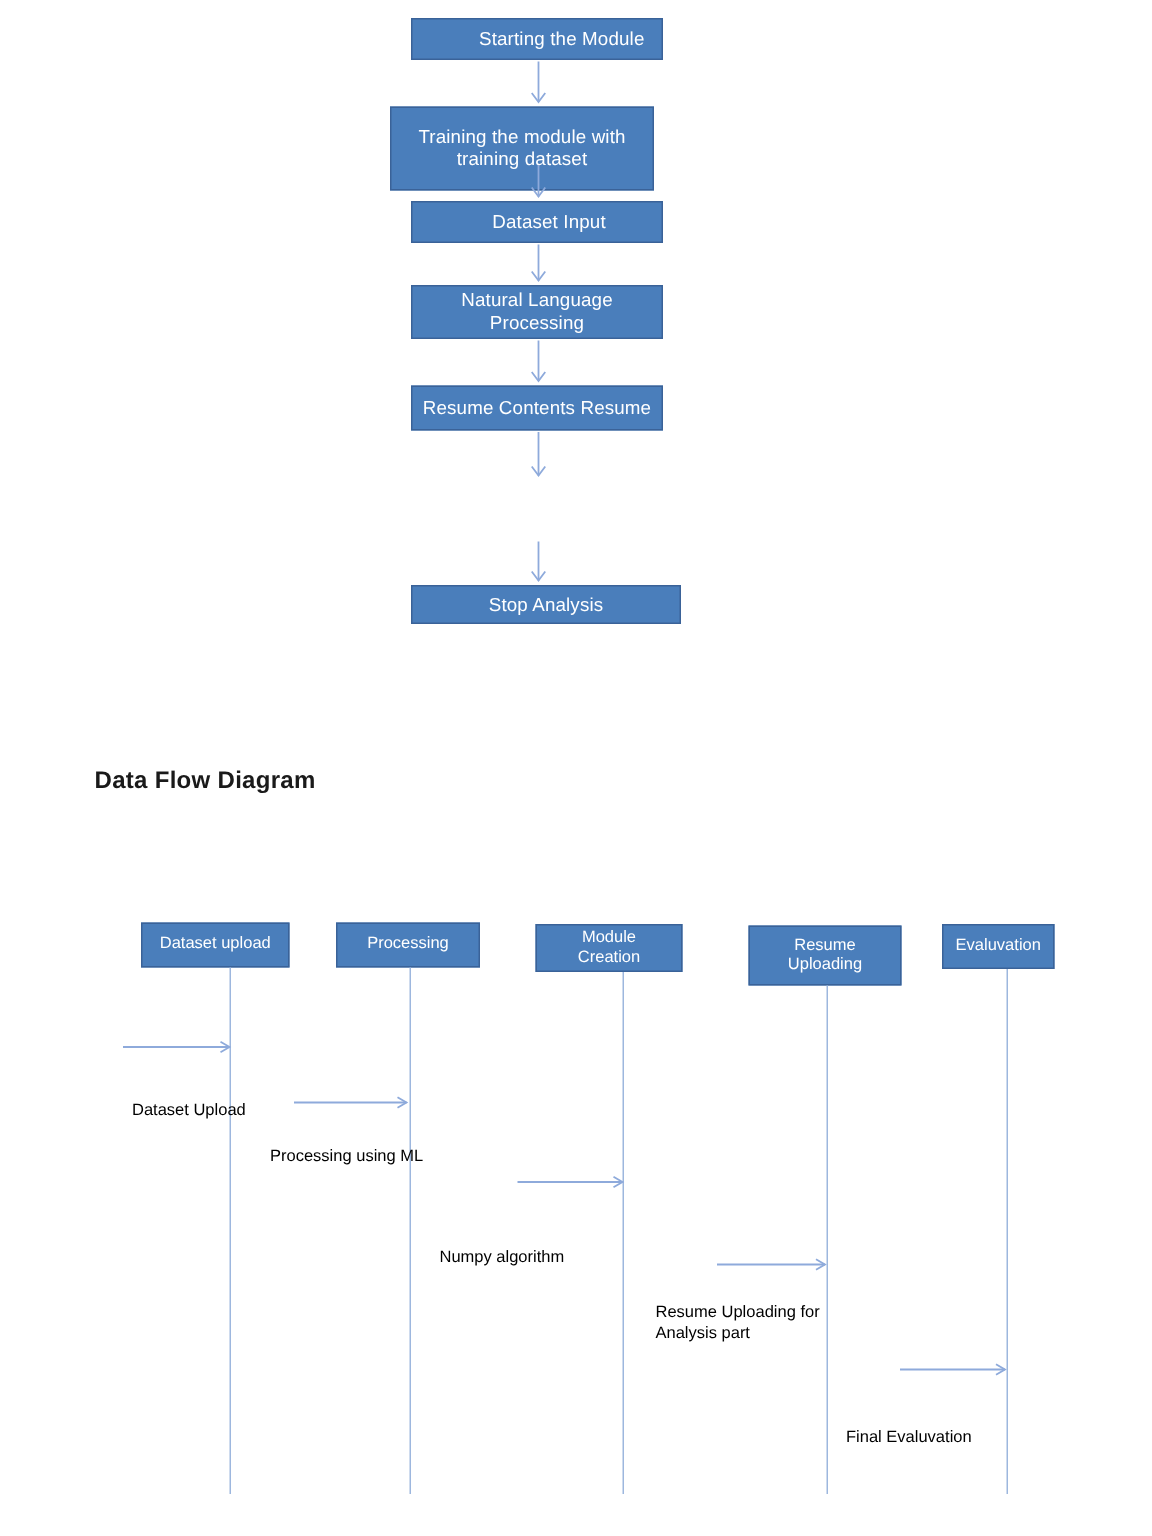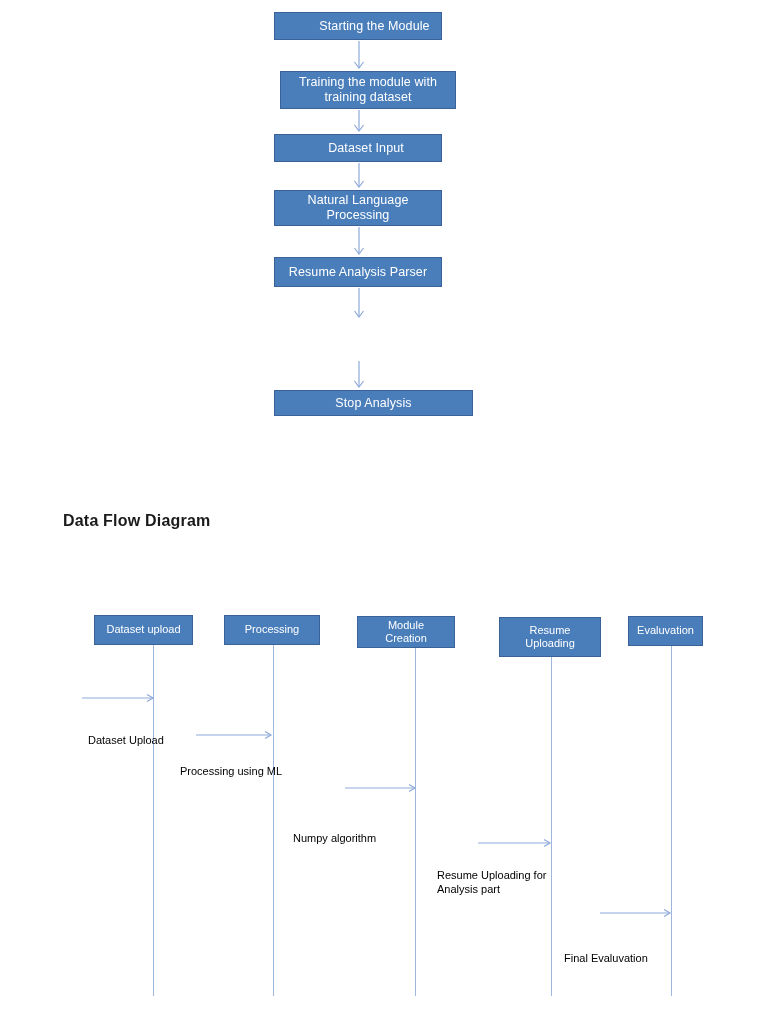--- a/index.html
+++ b/index.html
@@ -81,27 +81,27 @@
     height: 1024px;
     pointer-events: none;
   }
 </style>
 </head>
 <body>
 
 <div id="canvas">
 
   <div class="proc-box" style="left: 274px; top: 12px; width: 168px; height: 28px; padding-left: 33px;">Starting the Module</div>
-  <div class="proc-box" style="left: 280px; top: 71px; width: 176px; height: 38px;">Training the module with
+  <div class="proc-box" style="left: 260px; top: 71px; width: 176px; height: 56px;">Training the module with
 training dataset</div>
   <div class="proc-box" style="left: 274px; top: 134px; width: 168px; height: 28px; padding-left: 16px;">Dataset Input</div>
   <div class="proc-box" style="left: 274px; top: 190px; width: 168px; height: 36px;">Natural Language
 Processing</div>
-  <div class="proc-box" style="left: 274px; top: 257px; width: 168px; height: 30px;">Resume Analysis Parser</div>
-  <div class="proc-box" style="left: 274px; top: 390px; width: 199px; height: 26px;">Stop Analysis</div>
+  <div class="proc-box" style="left: 274px; top: 257px; width: 168px; height: 30px;">Resume Contents Resume</div>
+  <div class="proc-box" style="left: 274px; top: 390px; width: 180px; height: 26px;">Stop Analysis</div>
 
   <div class="section-title" style="left: 63px; top: 512px;">Data Flow Diagram</div>
 
   <div class="actor-box" style="left: 94px; top: 615px; width: 99px; height: 30px;">Dataset upload</div>
   <div class="actor-box" style="left: 224px; top: 615px; width: 96px; height: 30px;">Processing</div>
   <div class="actor-box" style="left: 357px; top: 616px; width: 98px; height: 32px;">Module
 Creation</div>
   <div class="actor-box" style="left: 499px; top: 617px; width: 102px; height: 40px;">Resume
 Uploading</div>
   <div class="actor-box" style="left: 628px; top: 616px; width: 75px; height: 30px;">Evaluvation</div>

